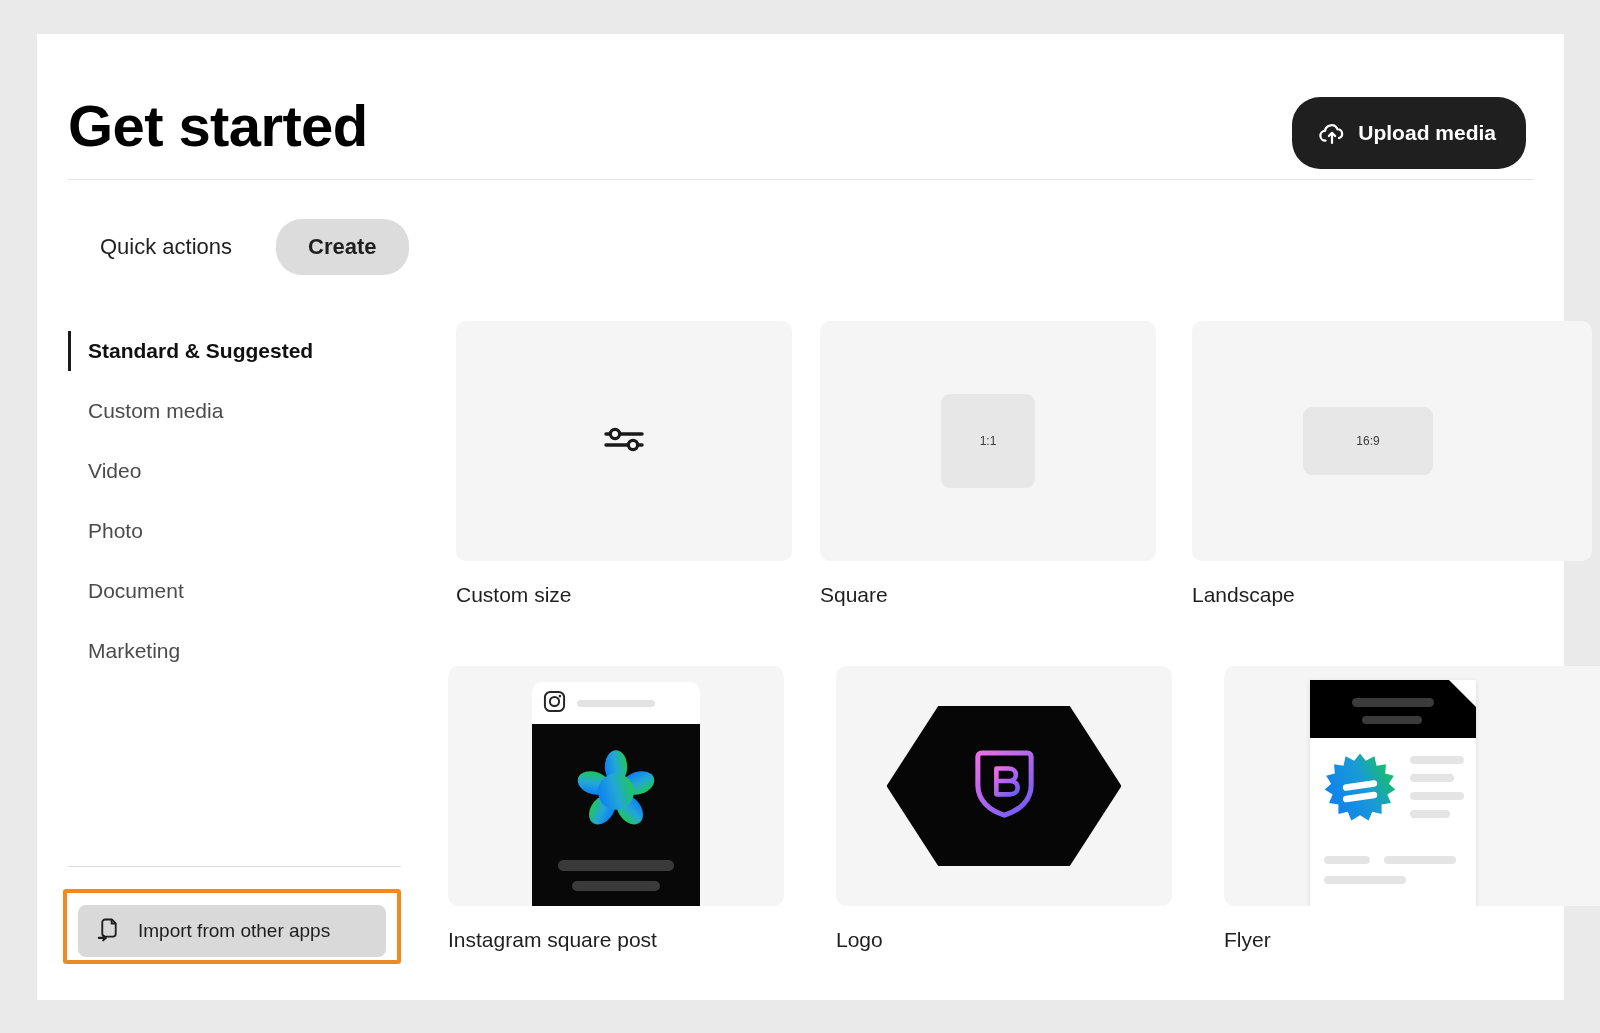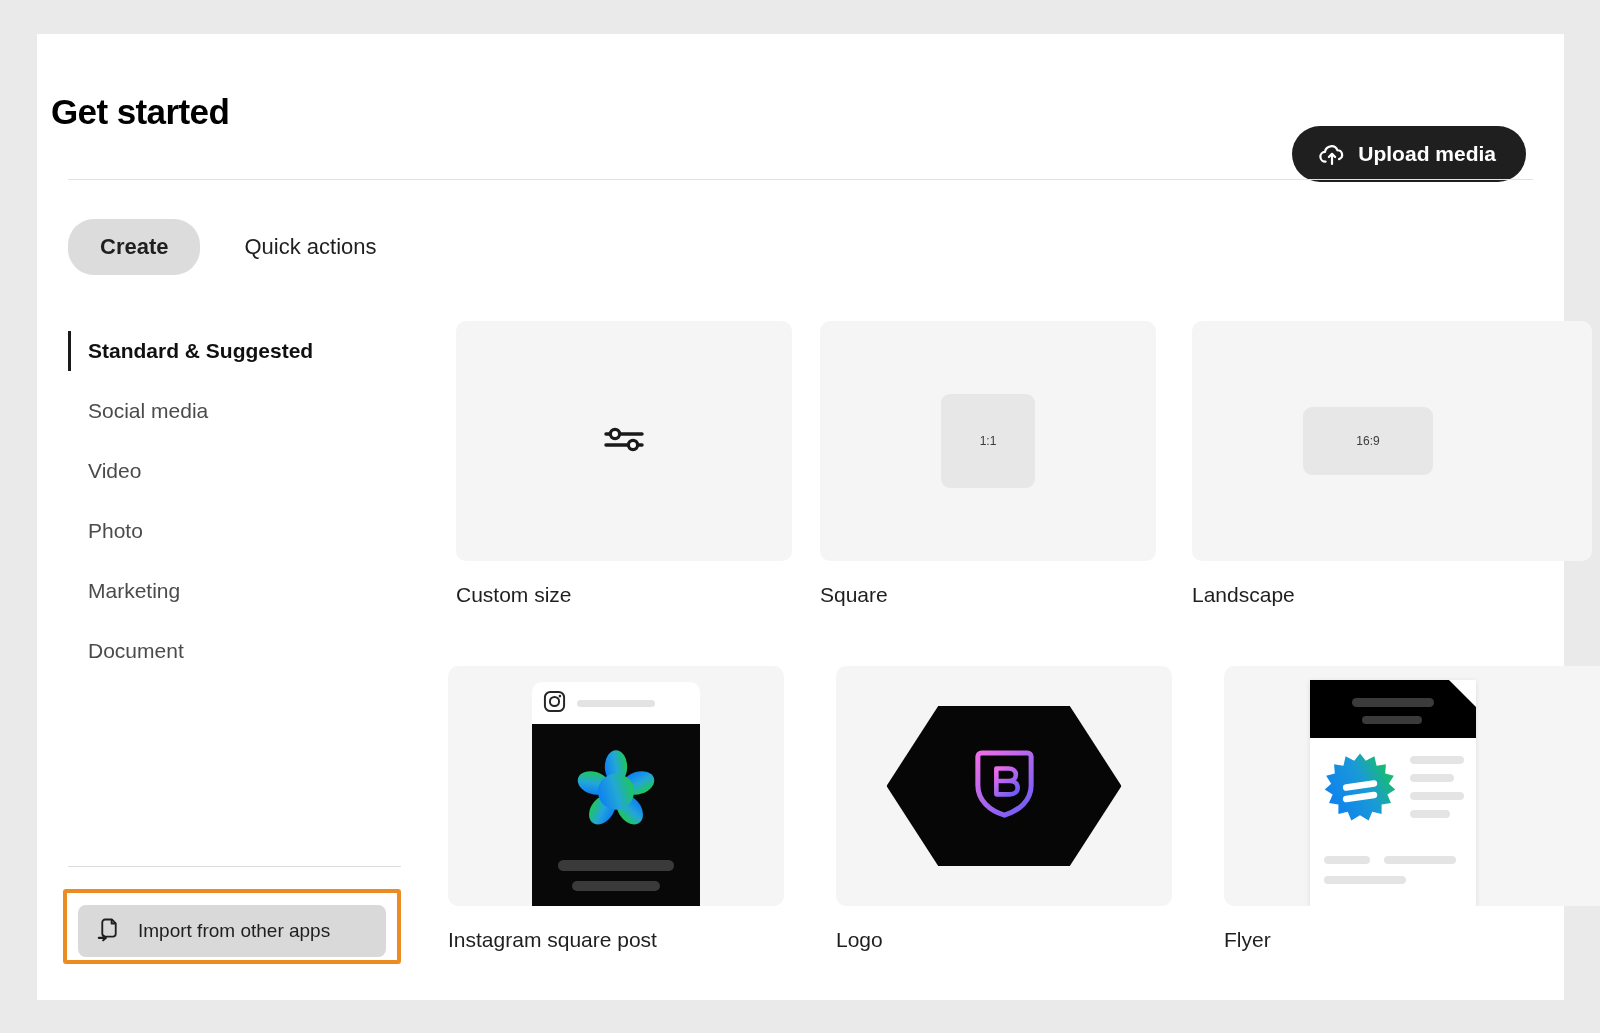--- a/index.html
+++ b/index.html
@@ -14,35 +14,34 @@
     left: 37px; top: 34px;
     width: 1527px; height: 966px;
     background: #ffffff;
   }
   
   .header {
     position: absolute; left: 0; top: 0; width: 100%;
     height: 145px;
   }
   .page-title {
-    position: absolute; left: 14px; top: 58px;
-    font-size: 35px; font-weight: 700; color: #000;
+    position: absolute; left: 31px; top: 58px;
+    font-size: 58px; font-weight: 700; color: #000;
     letter-spacing: -0.6px;
   }
   .upload-btn {
     position: absolute; right: 38px; top: 63px;
-    height: 56px;
+    height: 72px;
     background: #1f1f1f; color: #fff;
     border: none; border-radius: 28px;
     display: flex; align-items: center; gap: 12px;
     padding: 0 30px 0 26px;
     font-size: 21px; font-weight: 700;
     font-family: "Liberation Sans", sans-serif;
     cursor: pointer;
-    margin-top: 29px;
   }
   .upload-btn .ico { display: flex; align-items: center; }
   .divider-top {
     position: absolute; left: 31px; right: 31px; top: 145px;
     height: 1px; background: #e2e2e2;
   }
   
   .tabs {
     position: absolute; left: 31px; top: 185px;
     display: flex; align-items: center; gap: 12px;
@@ -189,42 +188,42 @@
           <path d="M12 20.5v-8.2" stroke="#fff" stroke-width="1.9" stroke-linecap="round"></path>
           <path d="M9.3 14.6 12 11.9l2.7 2.7" stroke="#fff" stroke-width="1.9" stroke-linecap="round" stroke-linejoin="round"></path>
         </svg>
       </span>
       <span>Upload media</span>
     </button>
     <div class="divider-top"></div>
   </div>
 
   <div class="tabs">
+    <button class="tab">Quick actions</button>
     <button class="tab active">Create</button>
-    <button class="tab">Quick actions</button>
   </div>
 
   <div class="sidebar">
     <div class="nav-item active">
       <span>Standard &amp; Suggested</span>
     </div>
     <div class="nav-item">
-      <span>Social media</span>
+      <span>Custom media</span>
     </div>
     <div class="nav-item">
       <span>Video</span>
     </div>
     <div class="nav-item">
       <span>Photo</span>
     </div>
     <div class="nav-item">
+      <span>Document</span>
+    </div>
+    <div class="nav-item">
       <span>Marketing</span>
-    </div>
-    <div class="nav-item">
-      <span>Document</span>
     </div>
 
     <div class="sidebar-divider"></div>
 
     <div class="import-highlight"></div>
     <button class="import-btn">
       <span>
         <svg width="26" height="26" viewBox="0 0 24 24" fill="none">
           <path d="M14.6 3.2H8.4A2.6 2.6 0 0 0 5.8 5.8v10.6a2.6 2.6 0 0 0 2.6 2.6h7.2a2.6 2.6 0 0 0 2.6-2.6V6.9l-3.6-3.7Z" stroke="#1f1f1f" stroke-width="1.7" stroke-linejoin="round"></path>
           <path d="M14.4 3.3v3.6h3.7" stroke="#1f1f1f" stroke-width="1.7" stroke-linejoin="round"></path>

